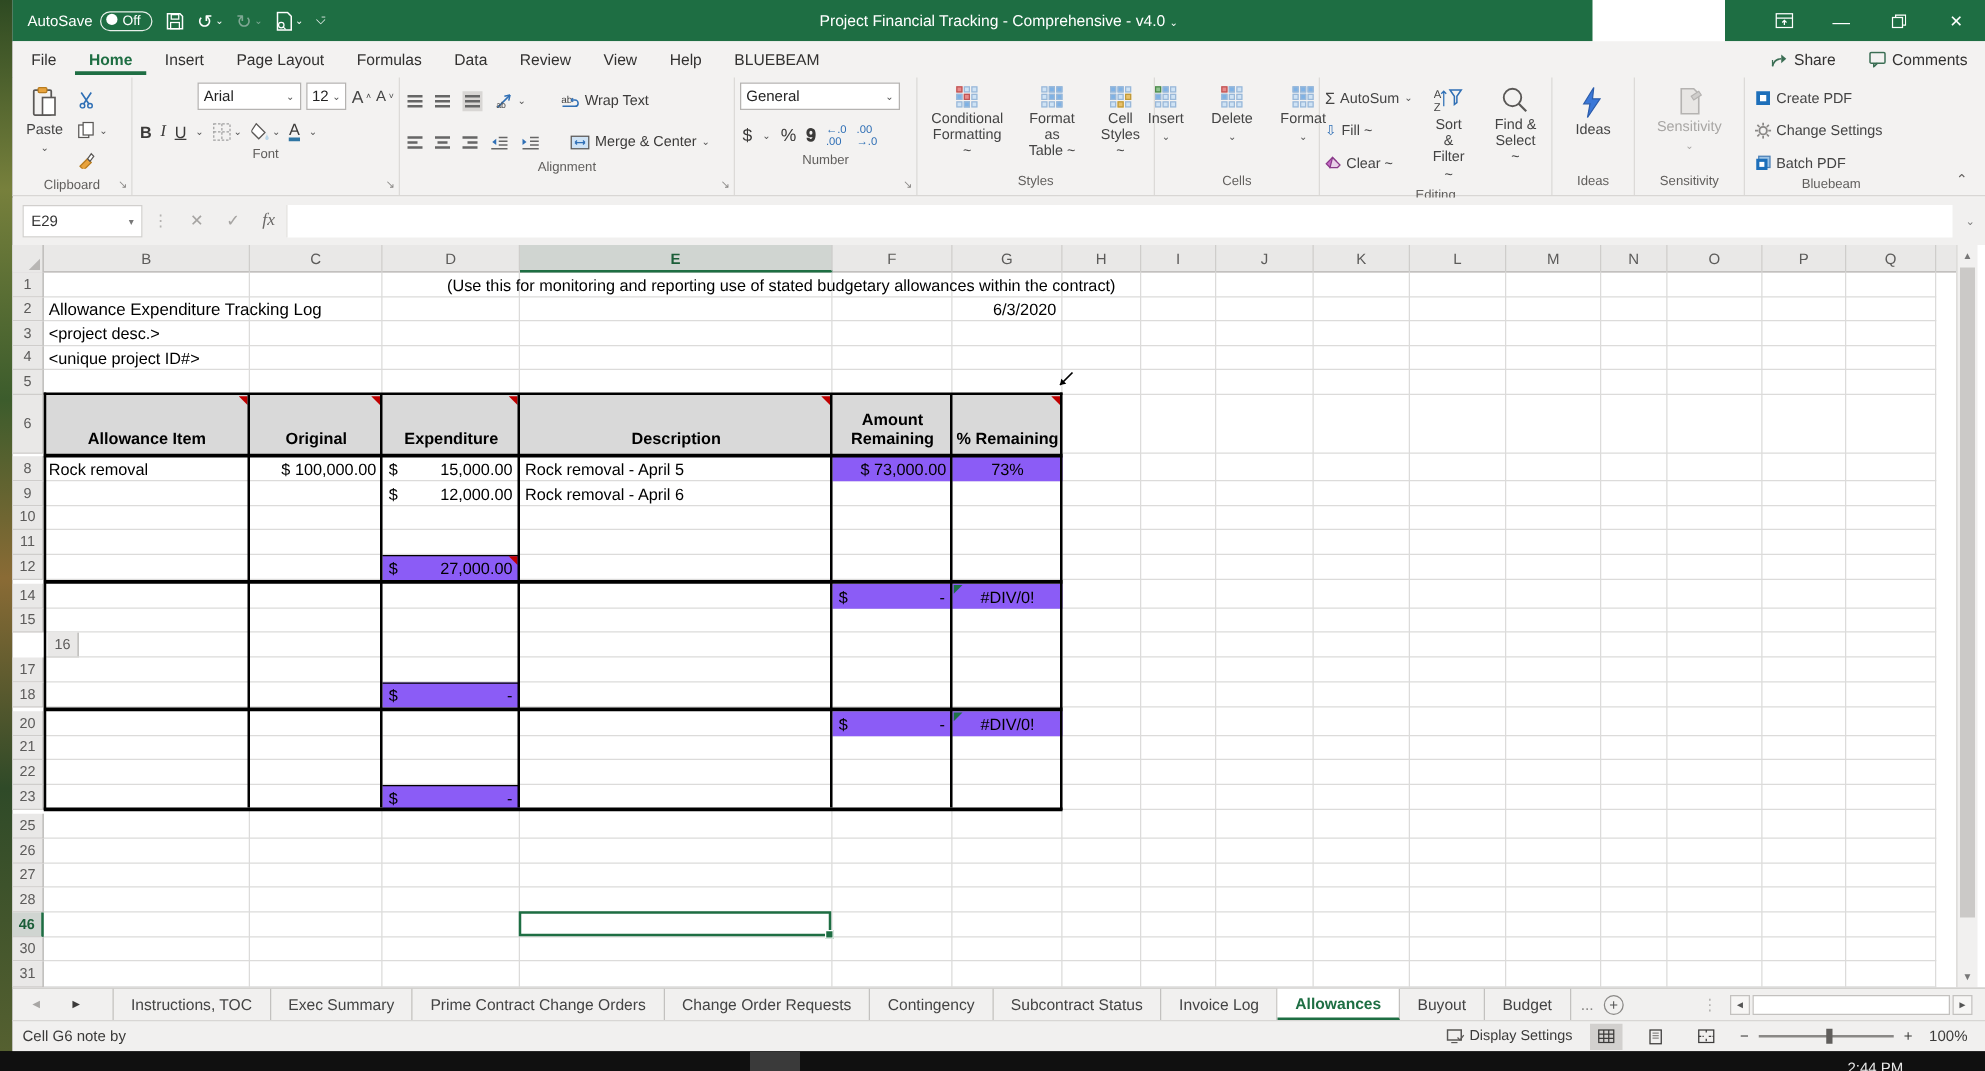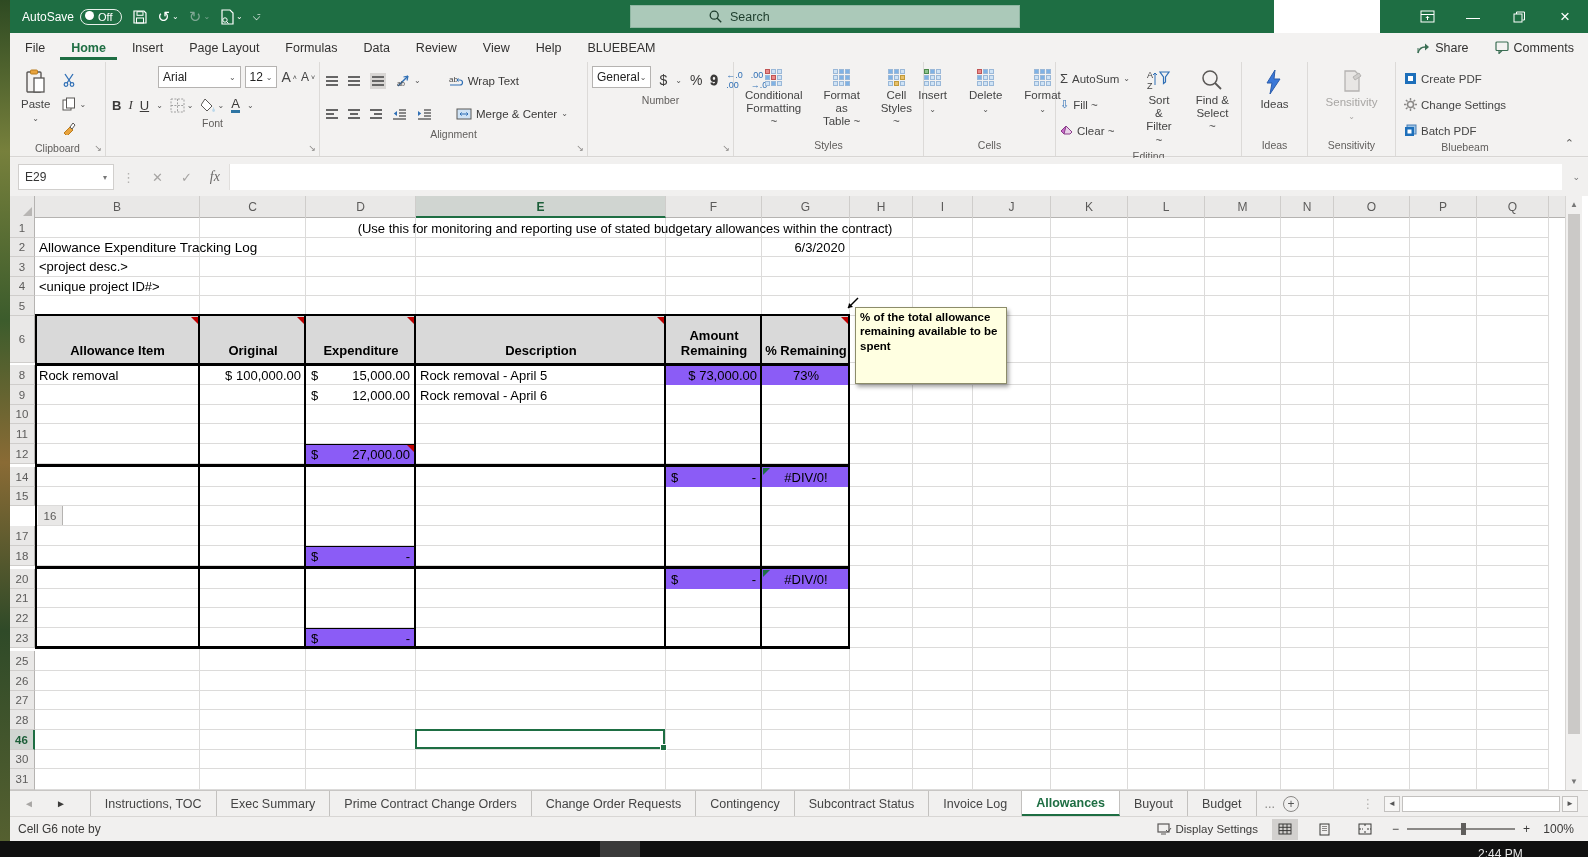--- a/index.html
+++ b/index.html
@@ -172,27 +172,20 @@
           <svg class="ic" width="14" height="16" viewBox="0 0 14 16">
               <path d="M2 1h8l3 3v11H2z" fill="none" stroke="#fff" stroke-width="1.2"></path>
               <circle cx="5" cy="11" r="2.2" fill="none" stroke="#fff"></circle>
               <path d="M6.5 12.5l2 2" stroke="#fff"></path>
             </svg>
           <span class="dd">⌄</span>
         </span>
         <span class="qbtn" style="font-size:10px;">⌵̄</span>
       </div>
       <div class="t-title"><span>Project Financial Tracking - Comprehensive - v4.0</span> <span style="font-size:8px;">⌄</span></div>
-      <div class="searchbox">
-        <svg class="ic" width="13" height="13" viewBox="0 0 13 13">
-            <circle cx="5.2" cy="5.2" r="4" fill="none" stroke="#1d3d2c" stroke-width="1.3"></circle>
-            <path d="M8.2 8.2l4 4" stroke="#1d3d2c" stroke-width="1.3"></path>
-          </svg>
-        <span>Search</span>
-      </div>
       <div class="white-patch"></div>
       <div class="winctl">
         <span class="wc">
           <svg class="ic" width="15" height="13" viewBox="0 0 15 13">
               <rect x="1" y="1" width="13" height="11" fill="none" stroke="#fff"></rect>
               <path d="M1 4.5h13" stroke="#fff"></path>
               <path d="M7.5 10V6.5M5.8 8l1.7-1.7L9.2 8" stroke="#fff" fill="none"></path>
             </svg>
         </span>
         <span class="wc">—</span>
@@ -388,21 +381,21 @@
               <span>Merge &amp; Center</span>
                 <span class="dd8">⌄</span>
             </span>
           </div>
         </div>
         <div class="glabel">Alignment</div>
         <span class="launcher">↘</span>
       </div>
 
       <div class="group" style="width:146px;">
-        <div style="display:flex; flex-direction:row; gap:6px; width:100%;">
+        <div style="display:flex; flex-direction:column; gap:6px; width:100%;">
           <div class="combo" style="width:128px;">
               <span>General</span>
               <span class="dd8">⌄</span>
             </div>
           <div class="iconrow" style="gap:8px; font-size:14px;">
             <span class="ib">$</span>
               <span class="dd8">⌄</span>
             <span class="ib">%</span>
             <span class="ib" style="font-weight:bold;">𝟗</span>
             <span class="ib" style="font-size:9px; color:#2f6fb5;">←.0<br>.00</span>
@@ -779,21 +772,20 @@
           <div class="tborder" style="left: 294px; top: 98px; width: 2px; height: 330px;"></div>
           <div class="tborder" style="left: 404px; top: 98px; width: 2px; height: 330px;"></div>
           <div class="tborder" style="left: 654px; top: 98px; width: 2px; height: 330px;"></div>
           <div class="tborder" style="left: 750px; top: 98px; width: 2px; height: 330px;"></div>
           <div class="tborder" style="left: 25px; top: 145px; width: 815px; height: 3px;"></div>
           <div class="tborder" style="left: 25px; top: 246px; width: 815px; height: 3px;"></div>
           <div class="tborder" style="left: 25px; top: 348px; width: 815px; height: 3px;"></div>
           <div class="selbox" style="left: 405px; top: 511px; width: 250px; height: 20px;"></div>
         </div>
 
-      <div class="notebox">% of the total allowance remaining available to be spent</div>
       <svg class="notearrow" width="14" height="14" viewBox="0 0 14 14">
           <path d="M2 12L12 2" stroke="#000" stroke-width="1.4"></path>
           <path d="M2 12l1-5 4 4z" fill="#000"></path>
         </svg>
 
       <div class="vscroll">
         <div class="arr">▲</div>
         <div class="thumb"></div>
         <div class="arr" style="position:absolute; bottom:0; width:100%;">▼</div>
       </div>

